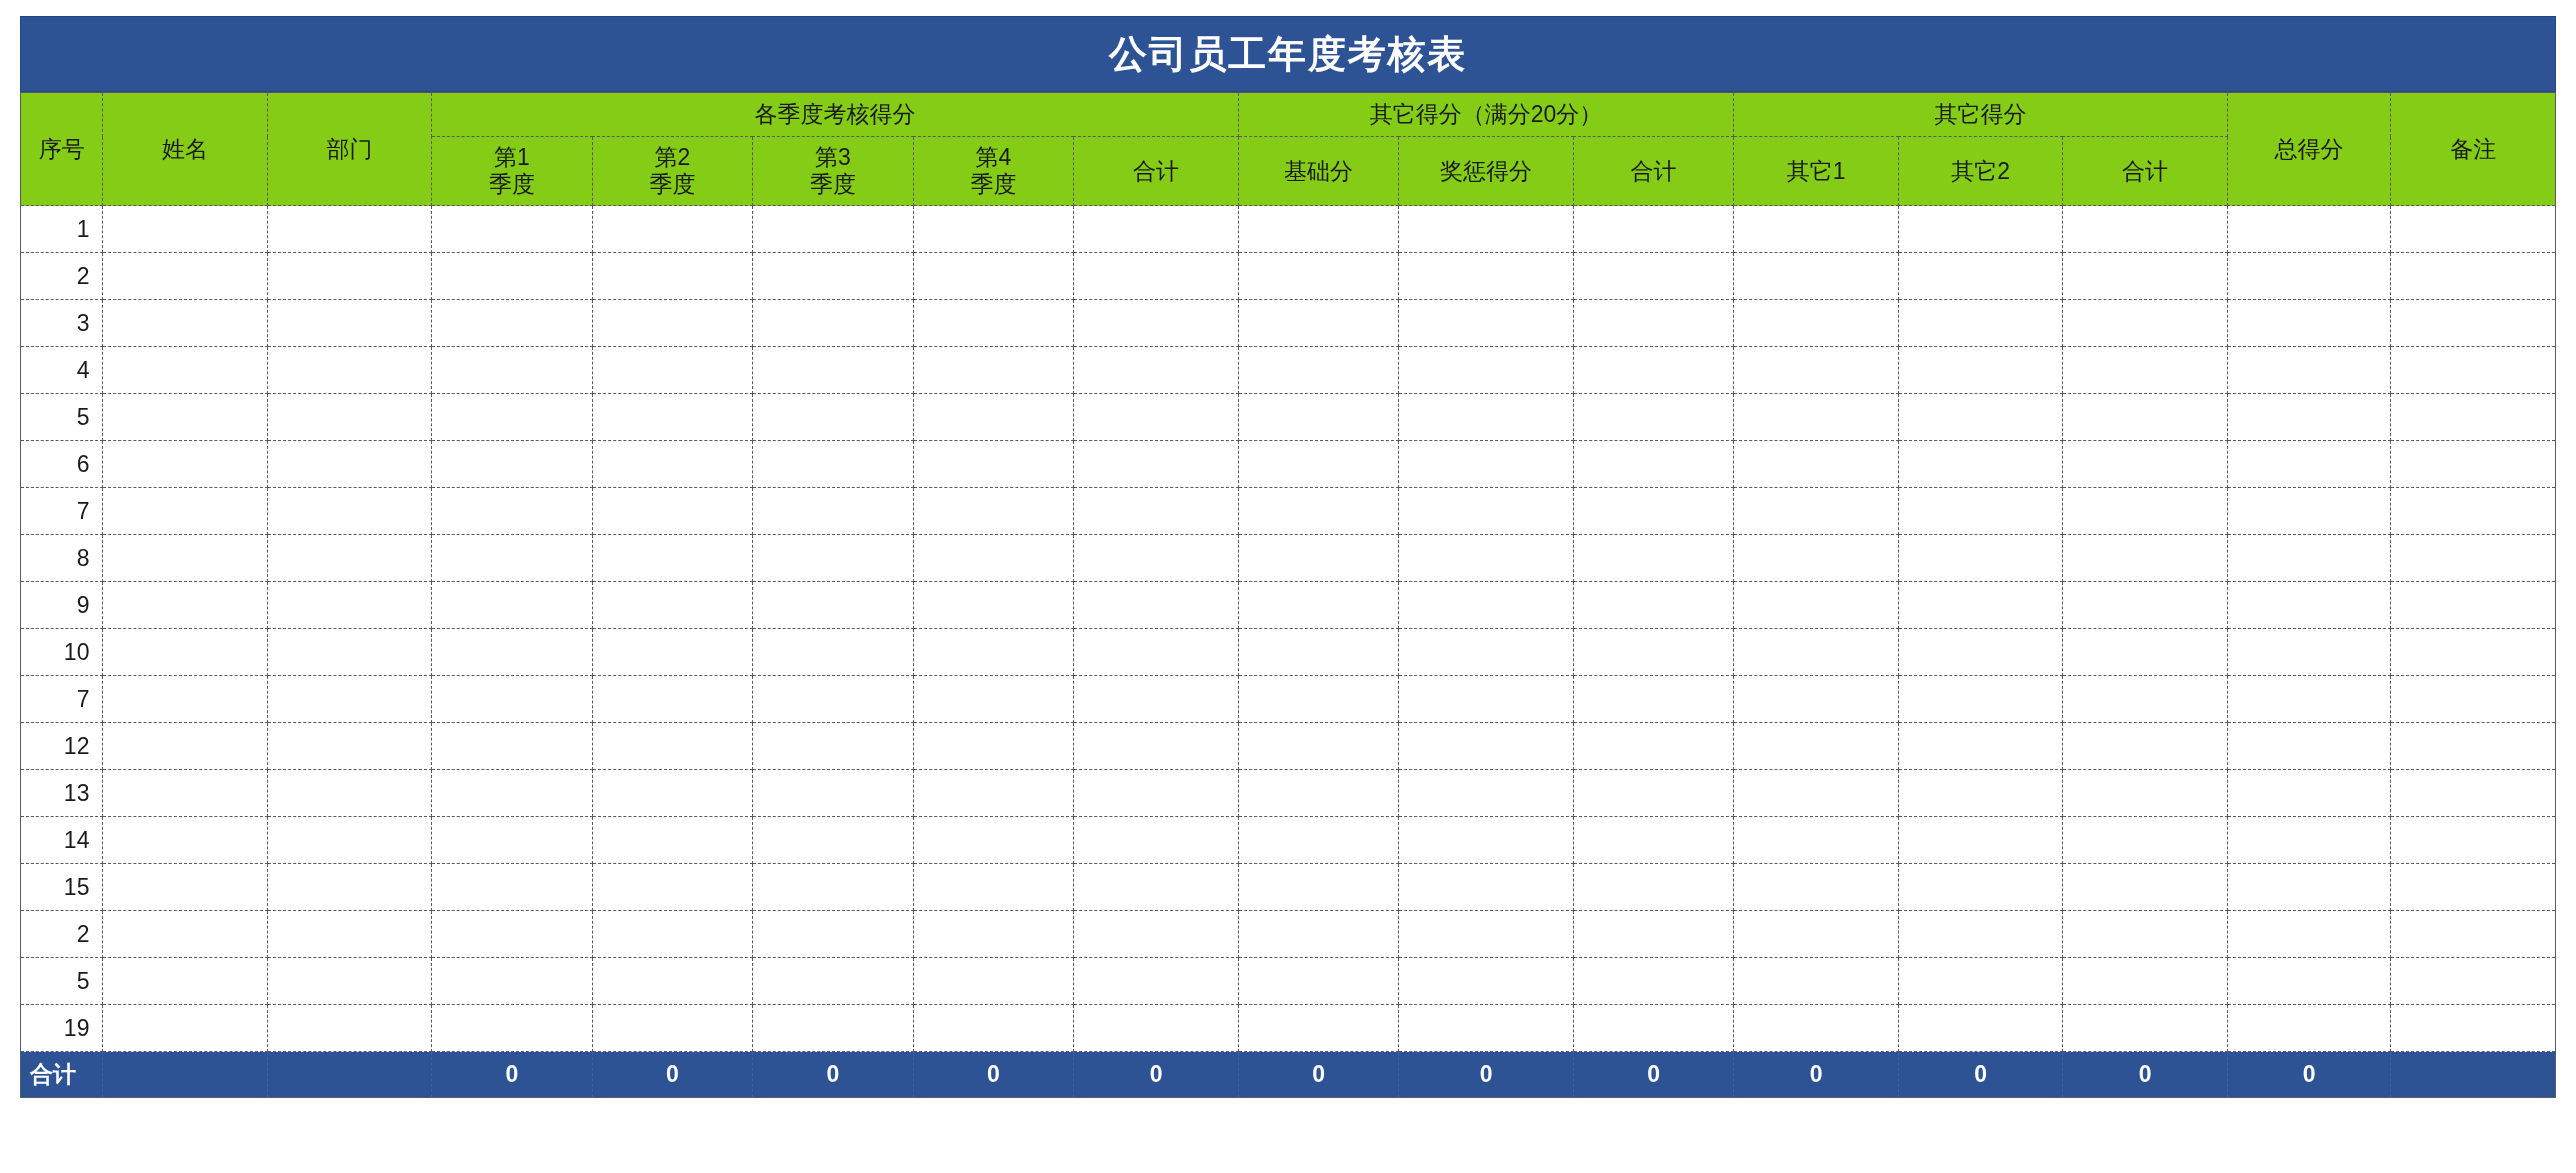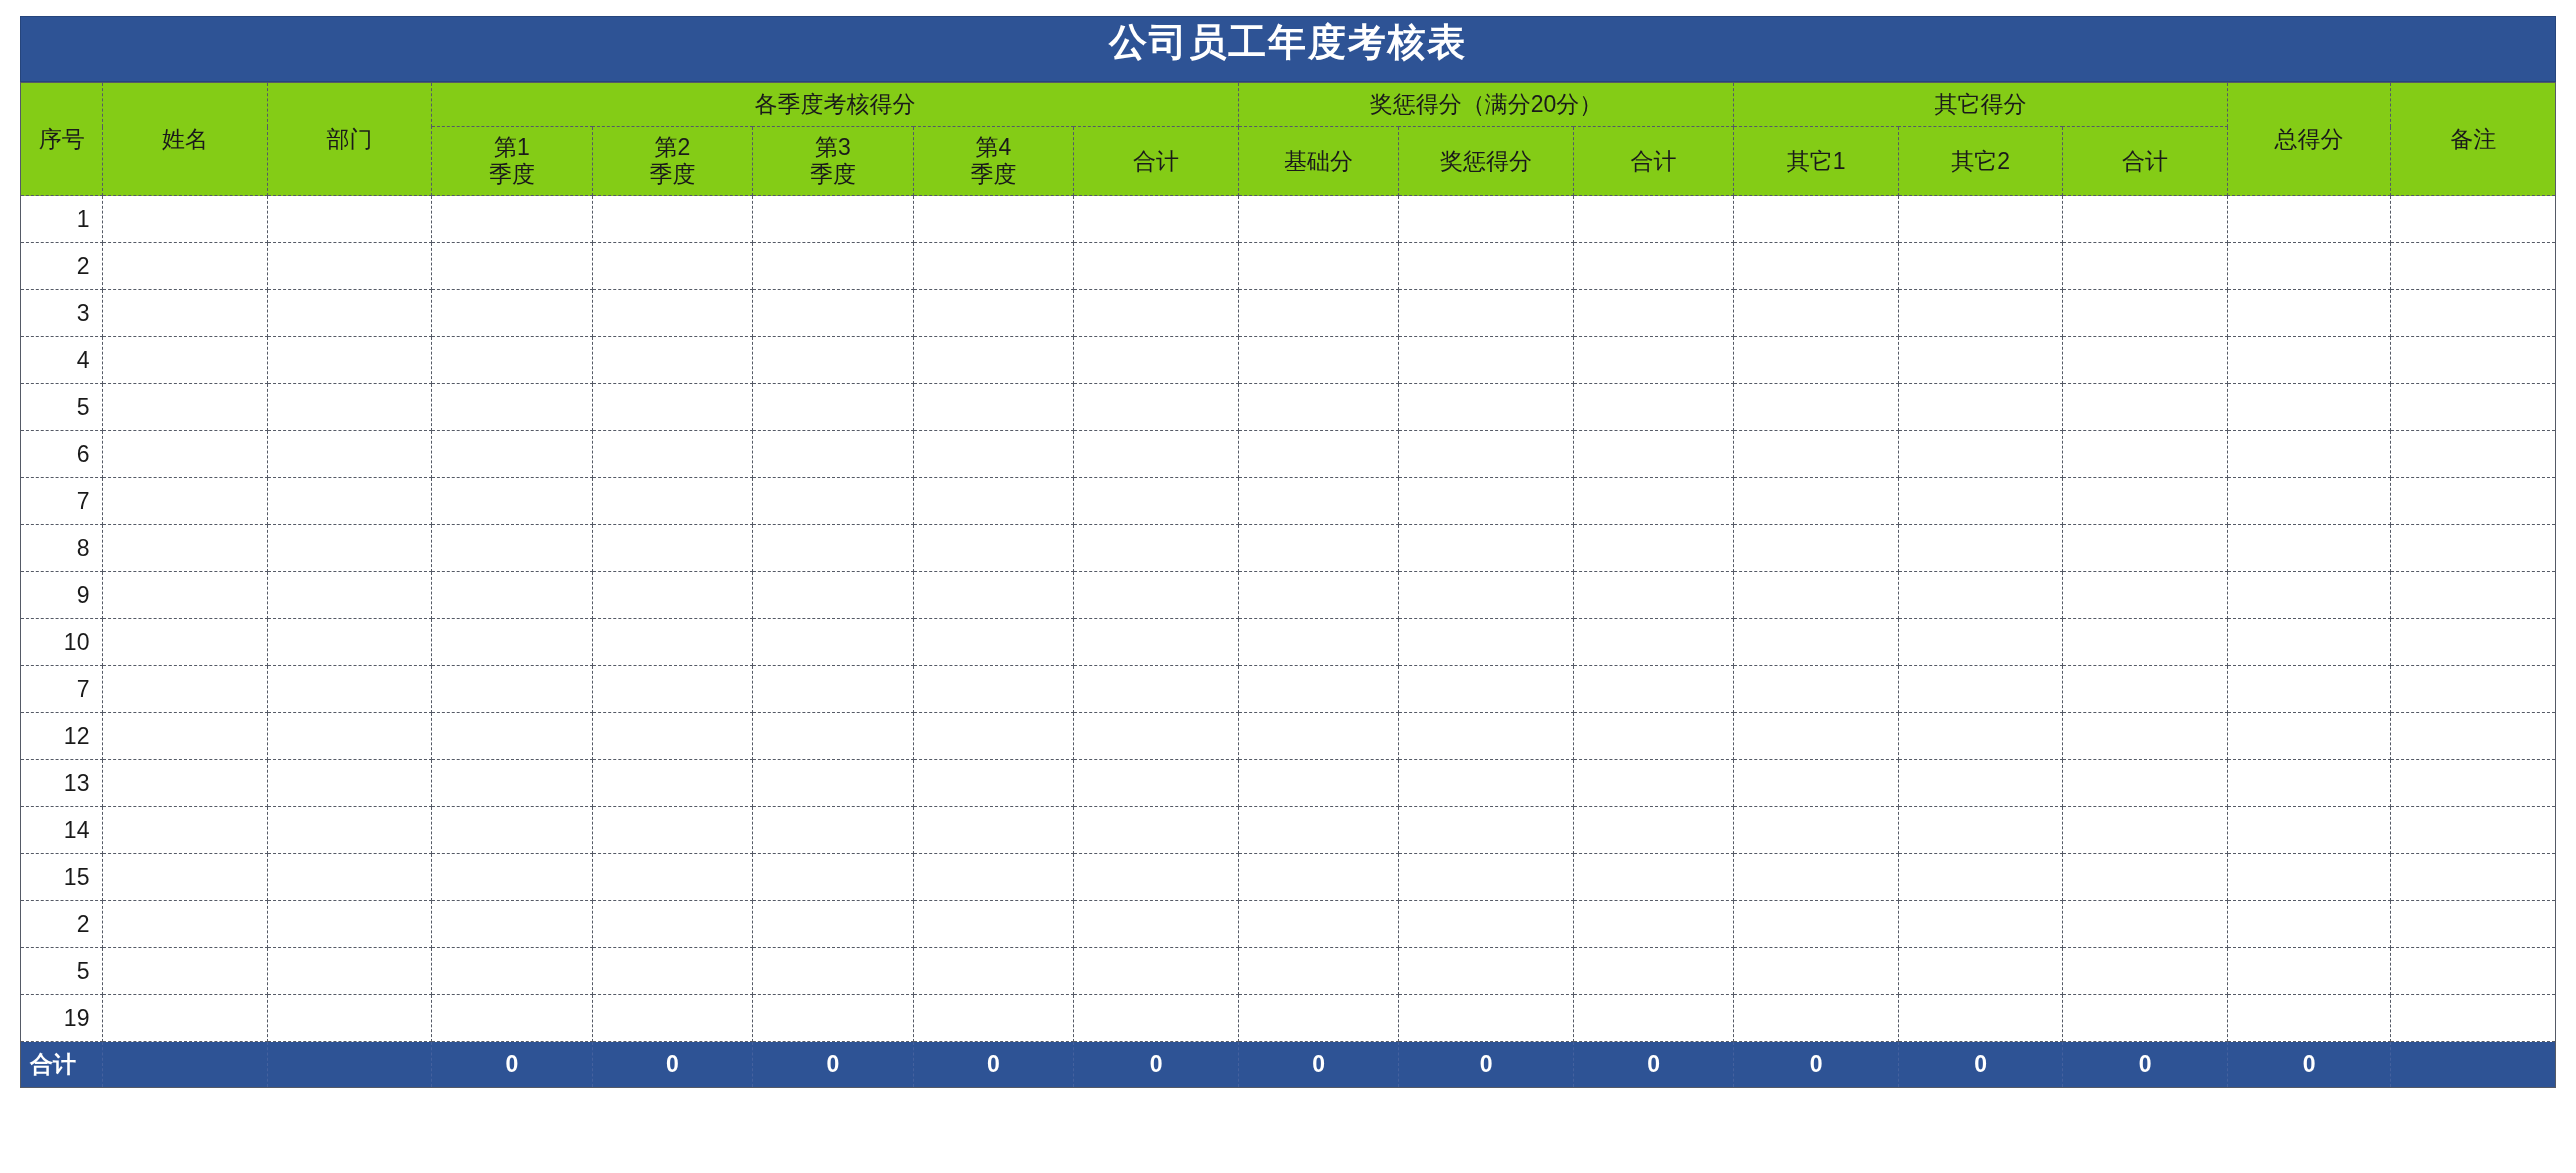--- a/index.html
+++ b/index.html
@@ -17,23 +17,23 @@
   .sheet {
     width: 2576px;
     box-sizing: border-box;
     padding: 16.4px 20px 0 20px;
   }
 
   
   .title-bar {
     background: #2e5395;
     color: #ffffff;
-    height: 66px;
+    height: 76px;
     display: flex;
-    align-items: flex-start;
+    align-items: center;
     justify-content: center;
     border: 0.9px solid #26457c;
     box-sizing: border-box;
   }
   .title-bar .title-text {
     font-size: 38px;
     font-weight: bold;
     letter-spacing: 1.8px;
   }
 
@@ -124,21 +124,21 @@
       <col style="width:163px">
       <col style="width:164px">
     </colgroup>
 
     <tbody>
       <tr class="hdr-top">
         <td rowspan="2">序号</td>
         <td rowspan="2">姓名</td>
         <td rowspan="2">部门</td>
         <td class="group-cell" colspan="5">各季度考核得分</td>
-        <td class="group-cell" colspan="3">奖惩得分（满分20分）</td>
+        <td class="group-cell" colspan="3">其它得分（满分20分）</td>
         <td class="group-cell" colspan="3">其它得分</td>
         <td rowspan="2">总得分</td>
         <td rowspan="2">备注</td>
       </tr>
 
       <tr class="hdr-bot">
         <td class="two-line">
           <div>第1</div>
           <div>季度</div>
         </td>

